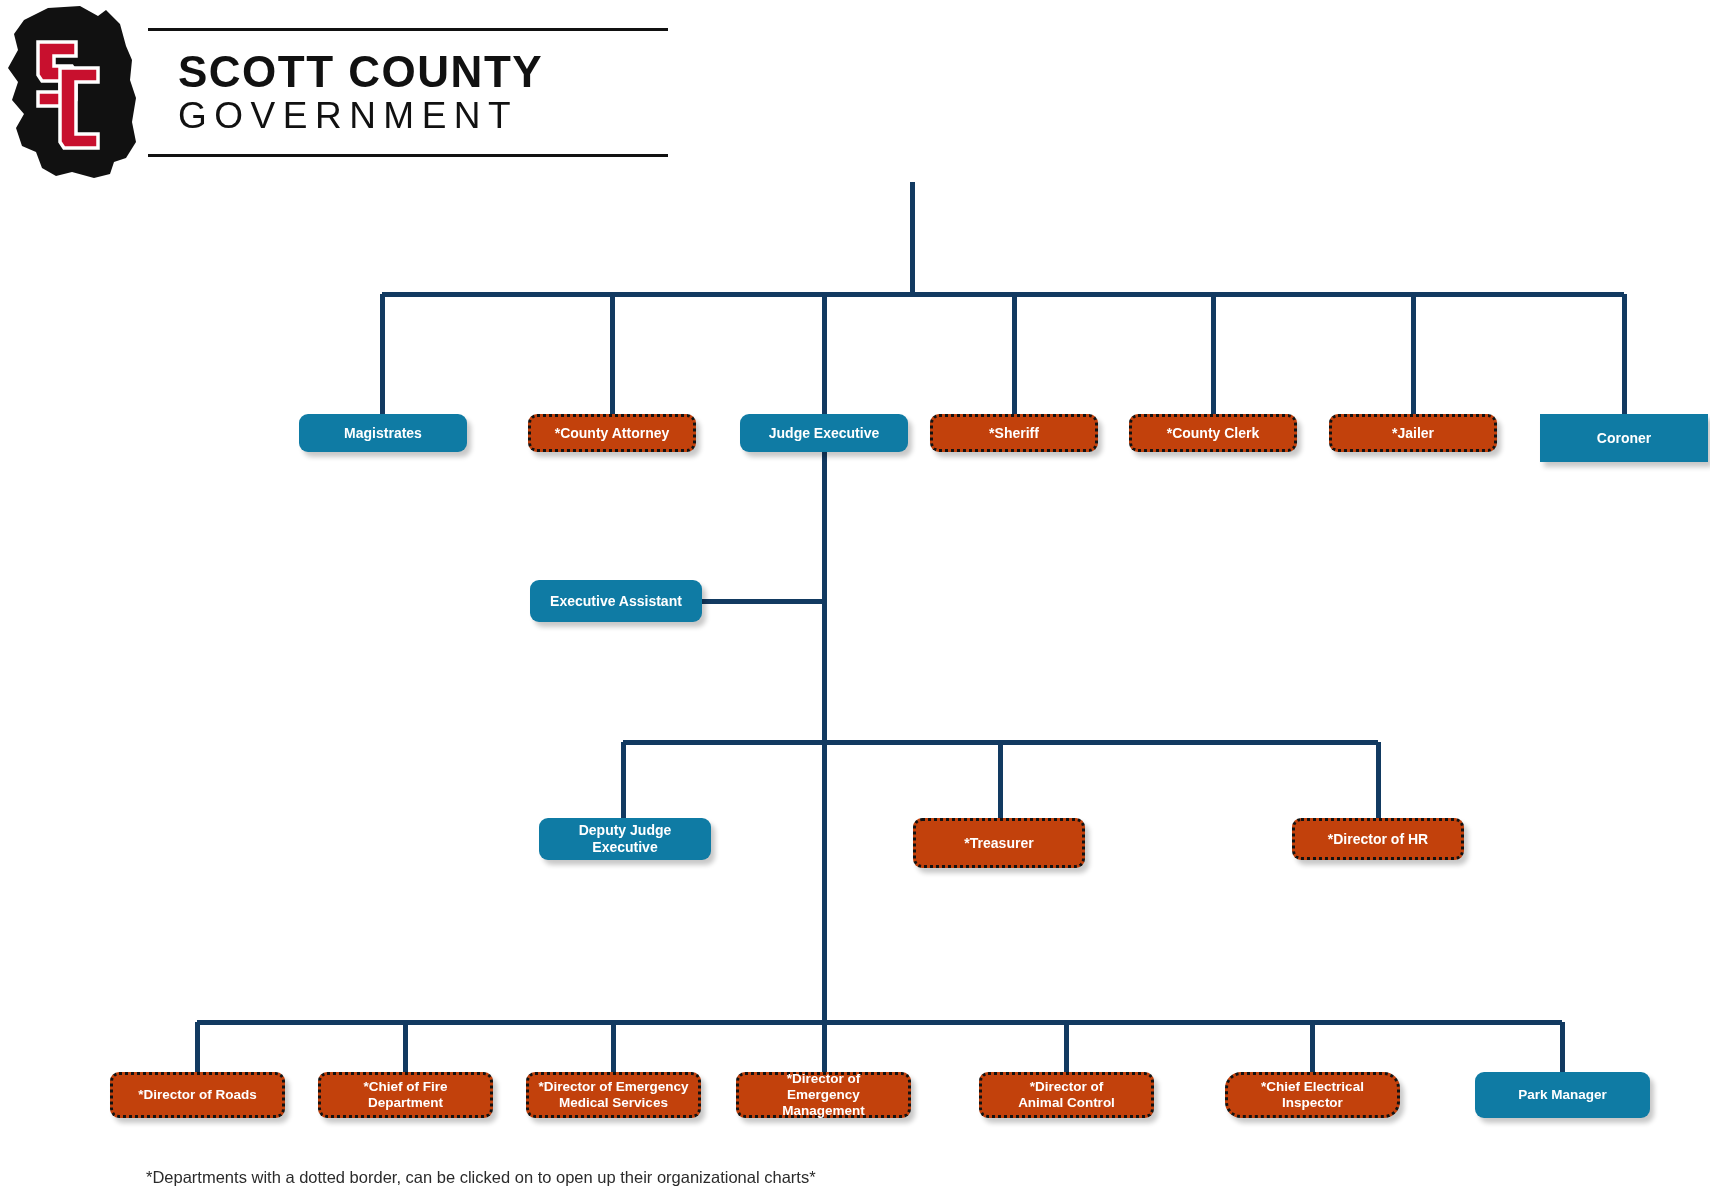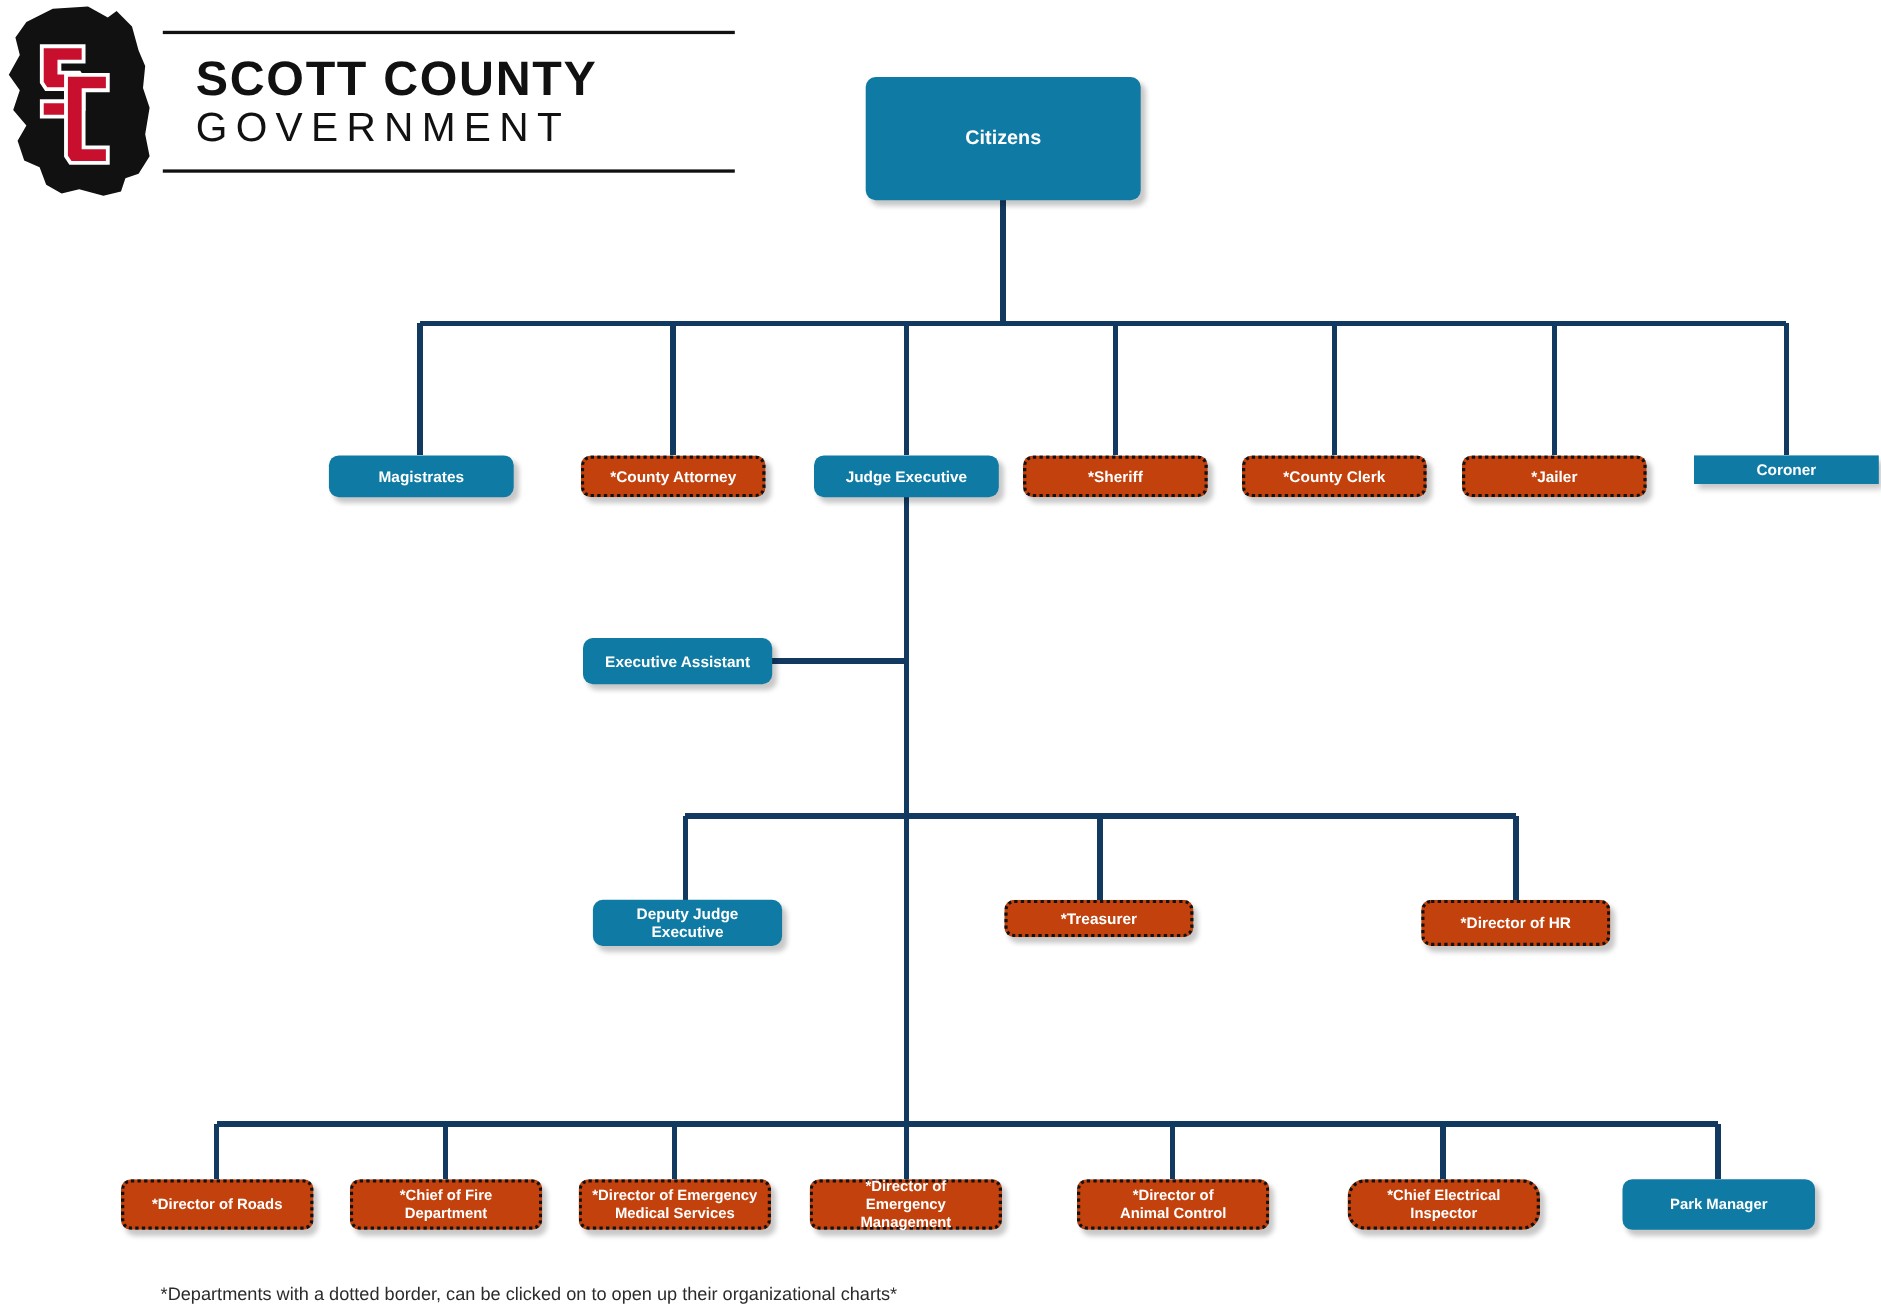--- a/index.html
+++ b/index.html
@@ -196,23 +196,20 @@
       <path d="M197,1022 L197,1072"></path>
       <path d="M405,1022 L405,1072"></path>
       <path d="M613,1022 L613,1072"></path>
       <path d="M824,1022 L824,1072"></path>
       <path d="M1066,1022 L1066,1072"></path>
       <path d="M1312,1022 L1312,1072"></path>
       <path d="M1562,1022 L1562,1072"></path>
     </g>
   </svg>
 
-  <div class="node solid" id="node-citizens" style="left:787px; top:70px; width:250px; height:112px;">
-    <span class="node-label">Citizens</span>
-  </div>
 
   <div class="node solid row-officials" style="left:299px; top:414px; width:168px; height:38px;">
     <span class="node-label">Magistrates</span>
   </div>
 
   <div class="node dotted row-officials" style="left:528px; top:414px; width:168px; height:38px;">
     <span class="node-label">*County Attorney</span>
   </div>
 
   <div class="node solid row-officials" style="left:740px; top:414px; width:168px; height:38px;">
@@ -224,33 +221,33 @@
   </div>
 
   <div class="node dotted row-officials" style="left:1129px; top:414px; width:168px; height:38px;">
     <span class="node-label">*County Clerk</span>
   </div>
 
   <div class="node dotted row-officials" style="left:1329px; top:414px; width:168px; height:38px;">
     <span class="node-label">*Jailer</span>
   </div>
 
-  <div class="node solid square row-officials" style="left:1540px; top:414px; width:168px; height:26px;">
+  <div class="node solid square row-officials" style="left:1540px; top:414px; width:168px; height:48px;">
     <span class="node-label">Coroner</span>
   </div>
 
   <div class="node solid row-staff" style="left:530px; top:580px; width:172px; height:42px;">
     <span class="node-label">Executive Assistant</span>
   </div>
 
   <div class="node solid row-staff" style="left:539px; top:818px; width:172px; height:42px;">
     <span class="node-label">Deputy Judge Executive</span>
   </div>
 
-  <div class="node dotted row-staff" style="left:913px; top:818px; width:172px; height:34px;">
+  <div class="node dotted row-staff" style="left:913px; top:818px; width:172px; height:50px;">
     <span class="node-label">*Treasurer</span>
   </div>
 
   <div class="node dotted row-staff" style="left:1292px; top:818px; width:172px; height:42px;">
     <span class="node-label">*Director of HR</span>
   </div>
 
   <div class="node dotted row-directors" style="left:110px; top:1072px; width:175px; height:46px;">
     <span class="node-label">*Director of Roads</span>
   </div>

